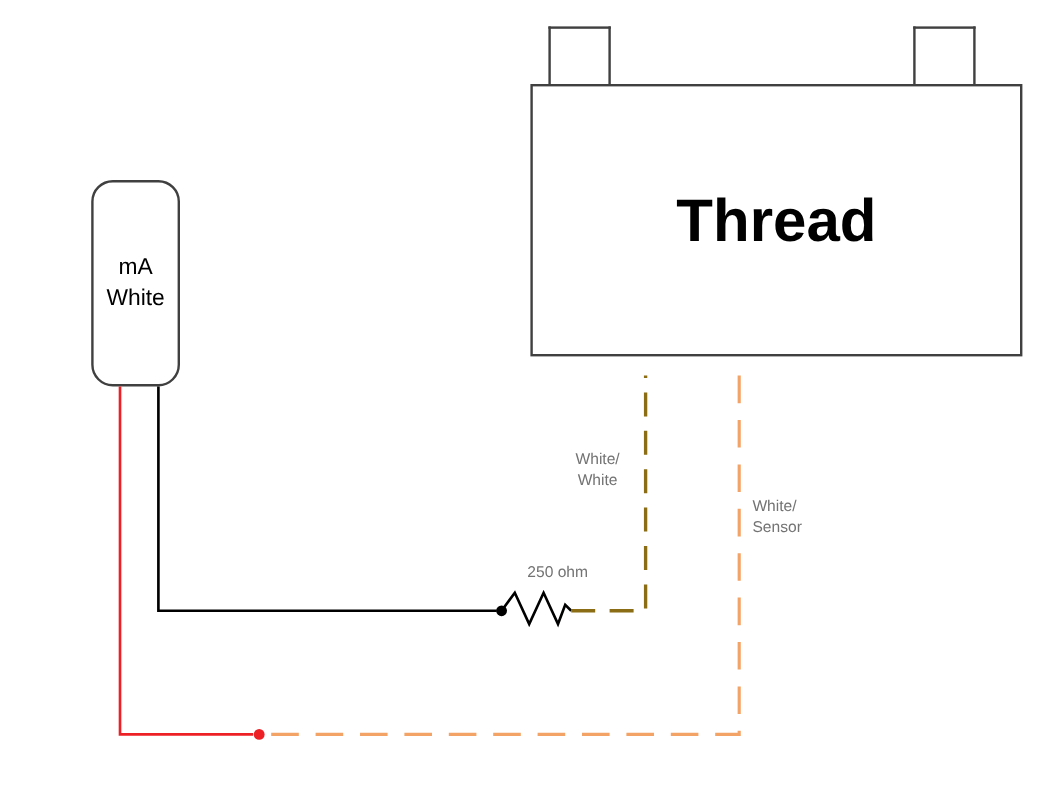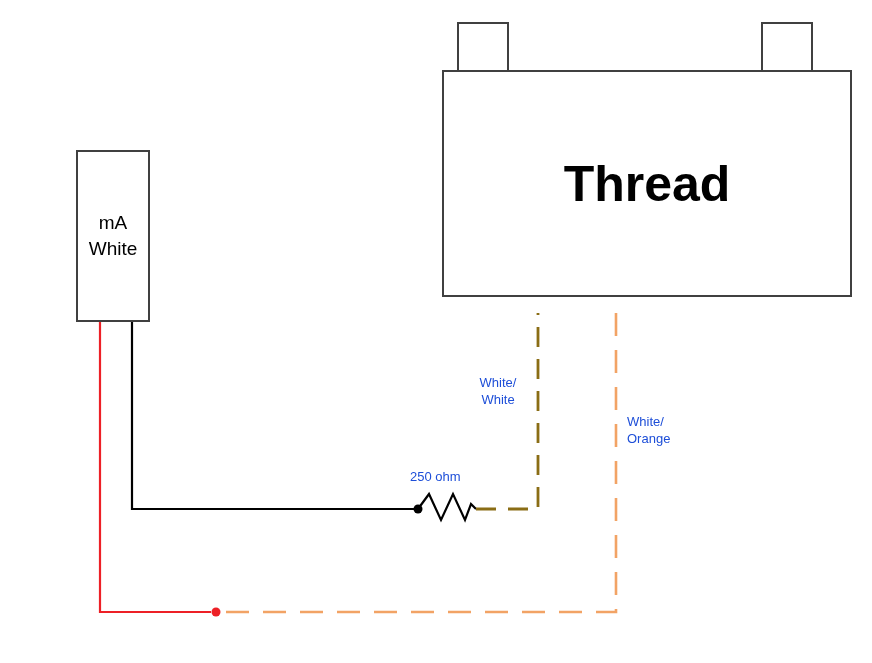--- a/index.html
+++ b/index.html
@@ -23,20 +23,21 @@
     display: flex;
     align-items: center;
     justify-content: center;
   }
   .sensor-box {
     left: 76px;
     top: 150px;
     width: 74px;
     height: 172px;
     z-index: 2;
+    border-radius: 18px;
   }
   .sensor-label {
     font-size: 19px;
     line-height: 26px;
     color: #000000;
     text-align: center;
   }
   .device-box {
     left: 442px;
     top: 70px;
@@ -69,40 +70,40 @@
     top: 0;
     width: 872px;
     height: 663px;
     z-index: 3;
     pointer-events: none;
   }
   .wire-label {
     position: absolute;
     font-size: 13px;
     line-height: 17px;
-    color: #1d4ed8;
+    color: #737373;
     z-index: 4;
     white-space: nowrap;
   }
   .label-white-brown {
     left: 467px;
     top: 374px;
     width: 62px;
     text-align: center;
   }
   .label-white-orange {
     left: 627px;
     top: 413px;
     text-align: left;
   }
   .label-resistor {
     left: 410px;
     top: 468px;
     width: 80px;
-    text-align: left;
+    text-align: right;
   }
 </style>
 </head>
 <body>
 
 <div class="canvas">
 
   <div class="box sensor-box">
     <div class="sensor-label">
       <div>mA</div>
@@ -134,18 +135,18 @@
     <circle cx="216" cy="612" r="4.5" fill="#ed2026"></circle>
   </svg>
 
   <div class="wire-label label-white-brown">
     <div>White/</div>
     <div>White</div>
   </div>
 
   <div class="wire-label label-white-orange">
     <div>White/</div>
-    <div>Orange</div>
+    <div>Sensor</div>
   </div>
 
   <div class="wire-label label-resistor">250 ohm</div>
 
 </div>
 
 </body></html>

